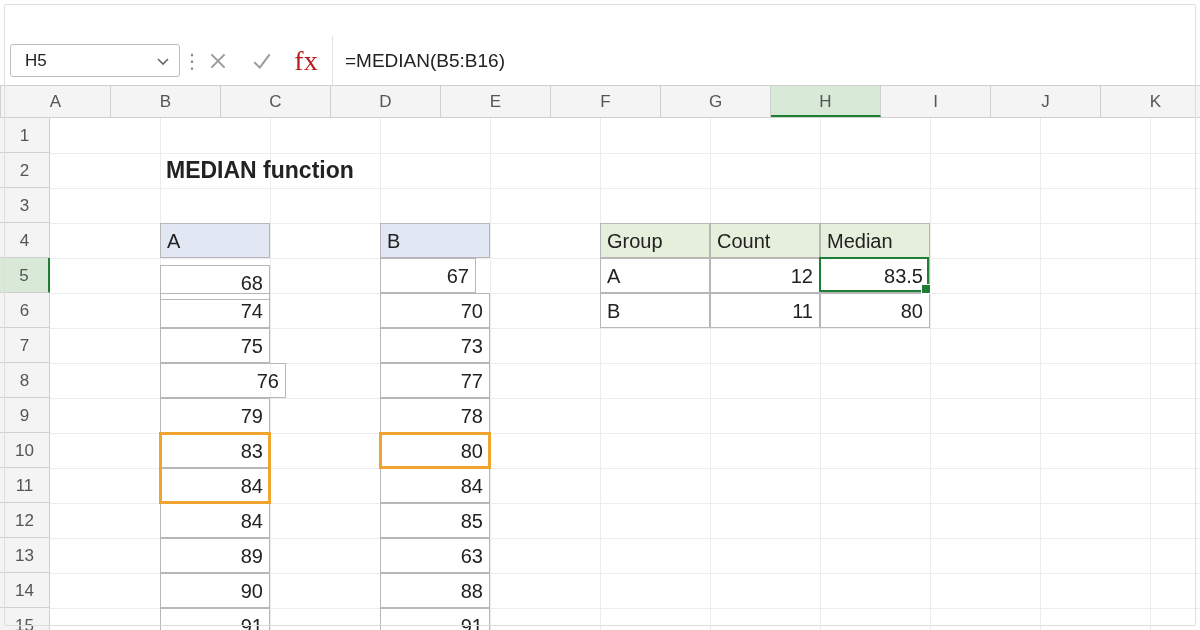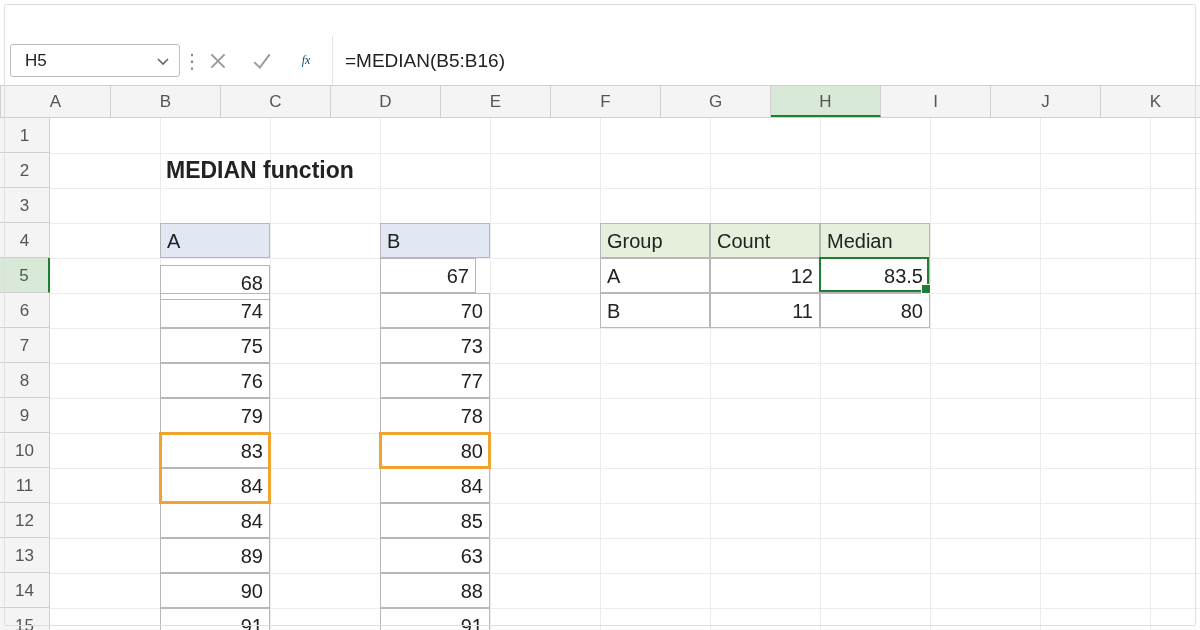--- a/index.html
+++ b/index.html
@@ -41,21 +41,21 @@
     display:flex; align-items:center; justify-content:center;
     color:#888;
   }
   .fb-btn {
     width: 44px;
     display:flex; align-items:center; justify-content:center;
     color:#777;
     font-size:20px;
   }
   .fb-btn svg { width:22px; height:22px; }
-  .fx-label { font-style: italic; font-family: "Cambria Math", Georgia, serif; color:#0c4a6e; font-size:12px;}
+  .fx-label { font-family: "Cambria Math", Georgia, serif; color:#b91c1c; font-size:28px;}
   .formula-input {
     flex:1;
     display:flex;
     align-items:center;
     padding-left: 12px;
     font-size:19px;
     color:#222;
     border-left:1px solid #e3e3e3;
     margin-left:4px;
   }
@@ -256,21 +256,21 @@
         <div class="hgrid" style="top: 385px;"></div>
         <div class="hgrid" style="top: 420px;"></div>
         <div class="hgrid" style="top: 455px;"></div>
         <div class="hgrid" style="top: 490px;"></div>
         <div class="hgrid" style="top: 525px;"></div>
         <div class="cell txt bold" style="left: 110px; top: 35px; width: 330px;">MEDIAN function</div>
         <div class="cell txt hdr-blue tbl-border" style="left: 110px; top: 105px; width: 110px;">A</div>
         <div class="cell num tbl-border" style="left: 110px; top: 147px; width: 110px;">68</div>
         <div class="cell num tbl-border" style="left: 110px; top: 175px; width: 110px;">74</div>
         <div class="cell num tbl-border" style="left: 110px; top: 210px; width: 110px;">75</div>
-        <div class="cell num tbl-border" style="left: 110px; top: 245px; width: 110px;">76</div>
+        <div class="cell num tbl-border" style="left: 110px; top: 245px; width: 126px;">76</div>
         <div class="cell num tbl-border" style="left: 110px; top: 280px; width: 110px;">79</div>
         <div class="cell num tbl-border" style="left: 110px; top: 315px; width: 110px;">83</div>
         <div class="cell num tbl-border" style="left: 110px; top: 350px; width: 110px;">84</div>
         <div class="cell num tbl-border" style="left: 110px; top: 385px; width: 110px;">84</div>
         <div class="cell num tbl-border" style="left: 110px; top: 420px; width: 110px;">89</div>
         <div class="cell num tbl-border" style="left: 110px; top: 455px; width: 110px;">90</div>
         <div class="cell num tbl-border" style="left: 110px; top: 490px; width: 110px;">91</div>
         <div class="cell txt hdr-blue tbl-border" style="left: 330px; top: 105px; width: 110px;">B</div>
         <div class="cell num tbl-border" style="left: 330px; top: 140px; width: 96px;">67</div>
         <div class="cell num tbl-border" style="left: 330px; top: 175px; width: 110px; padding-left: 35px;">70</div>

